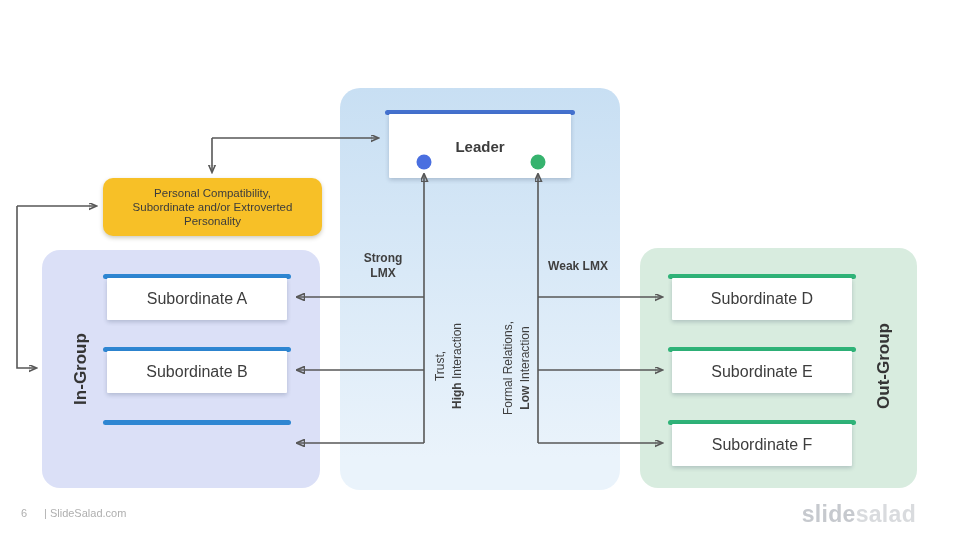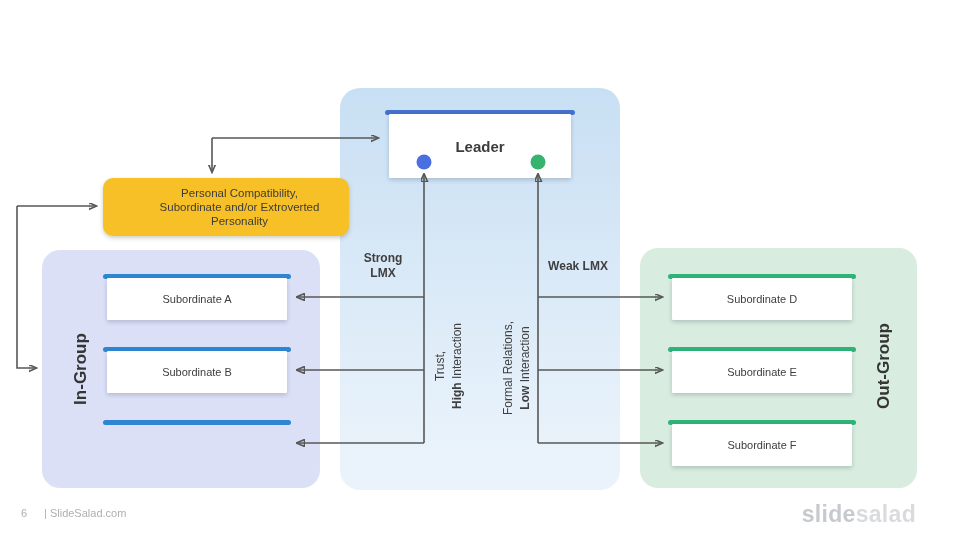--- a/index.html
+++ b/index.html
@@ -30,30 +30,30 @@
     position:absolute;left:4px;right:4px;top:4px;bottom:0;background:#ffffff;
     box-shadow:0 2px 4px rgba(30,50,80,0.22);
     display:flex;align-items:center;justify-content:center;
     border-radius:1px;
   }
   .leader-card{left:385px;top:110px;width:190px;height:68px;}
   .leader-card .bar{background:var(--leader_bar,#4471CE);}
   .leader-card .body{font-size:15px;font-weight:700;color:#3c3c3c;}
 
   .sub-card{width:188px;height:46px;}
-  .sub-card .body{font-size:11px;font-weight:400;color:#3d3d3d;}
+  .sub-card .body{font-size:16px;font-weight:400;color:#3d3d3d;}
   .sub-card.blue .bar{background:var(--bar_blue,#2E86D2);}
   .sub-card.green .bar{background:var(--bar_green,#2FB378);}
 
   
   .factor{
     left:103px;top:178px;width:219px;height:58px;border-radius:10px;
     background:var(--factor_bg,#F7C027);box-shadow:0 2px 4px rgba(60,50,0,0.25);
     display:flex;flex-direction:column;align-items:center;justify-content:center;
-    font-size:11.5px;line-height:14px;color:#3c3c3c;text-align:center;padding-left:27px;
+    font-size:11.5px;line-height:14px;color:#3c3c3c;text-align:center;
   }
 
   
   .dot{width:15px;height:15px;border-radius:50%;transform:translate(-50%,-50%);}
   .dot-blue{left:424px;top:162px;background:var(--dot_blue,#4A6FE0);}
   .dot-green{left:538px;top:162px;background:var(--dot_green,#36B36E);}
 
   
   .vlabel{
     transform:translate(-50%,-50%) rotate(-90deg);

